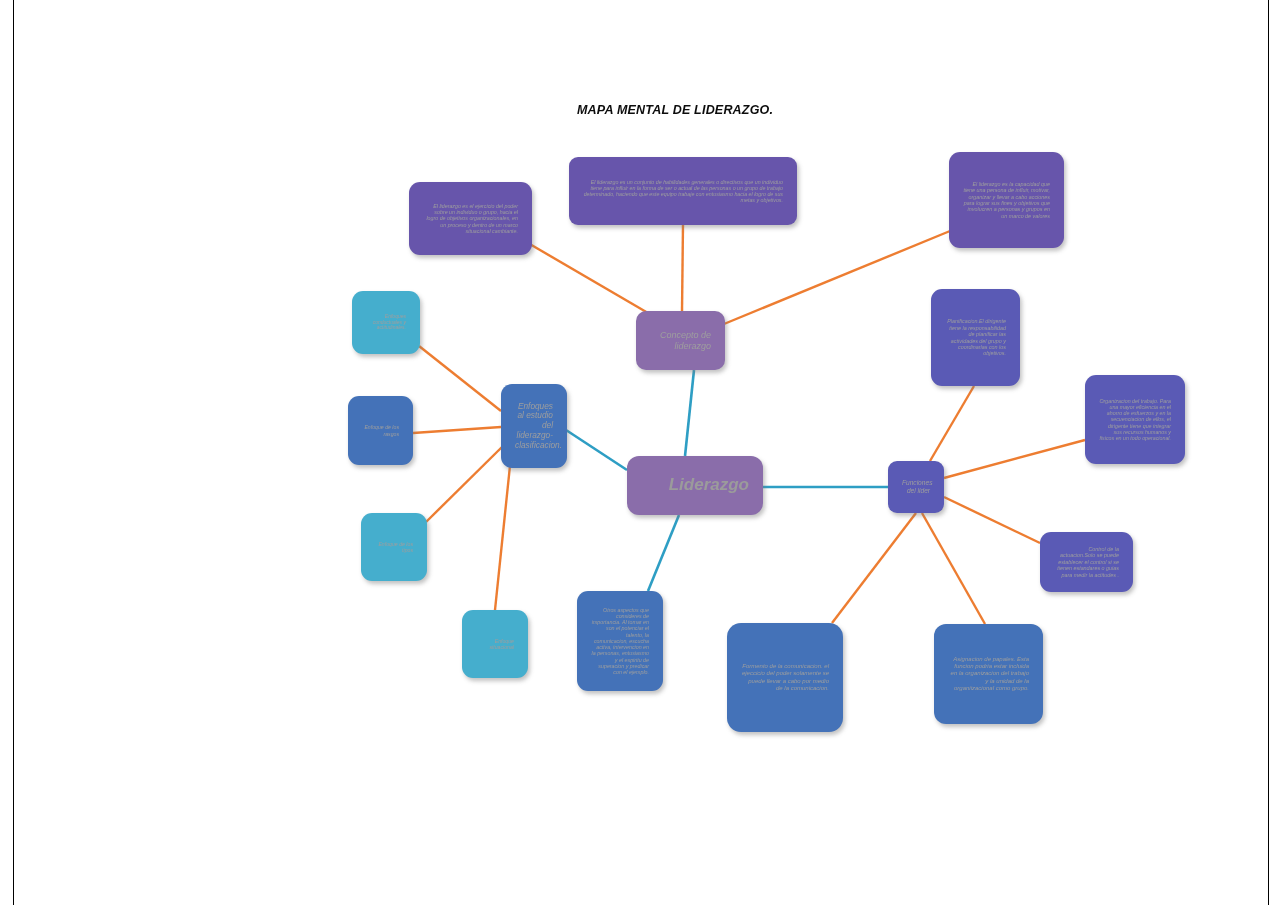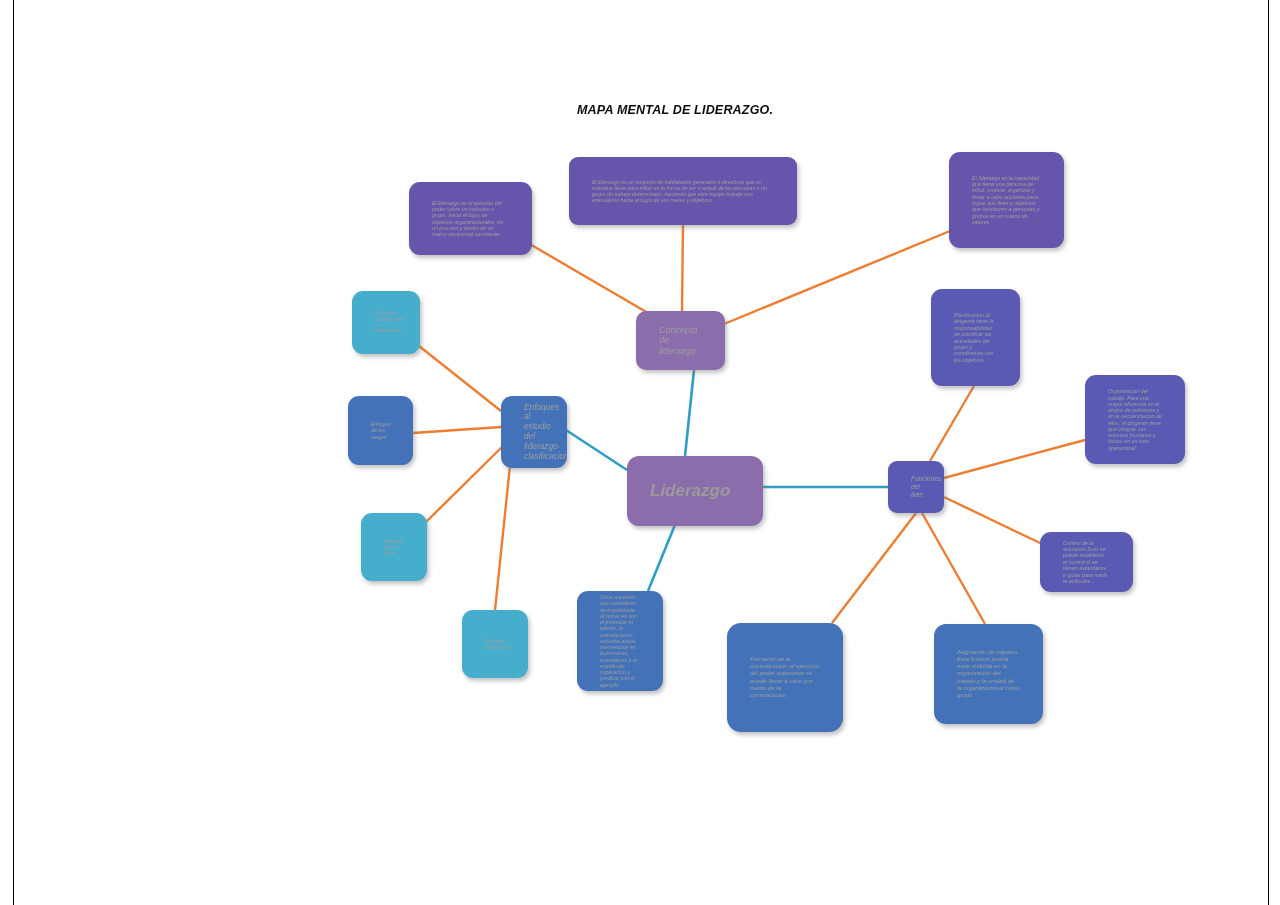--- a/index.html
+++ b/index.html
@@ -53,40 +53,40 @@
     width: 1280px;
     height: 905px;
     pointer-events: none;
   }
   .node {
     position: absolute;
     box-sizing: border-box;
     display: flex;
     align-items: center;
     justify-content: center;
-    text-align: left;
+    text-align: right;
     font-style: italic;
     color: #9e9e9e;
     border-radius: 10px;
     box-shadow: 2px 3px 4px rgba(120,120,120,0.45);
-    padding: 4px 23px;
+    padding: 4px 14px;
     line-height: 1.18;
     overflow: hidden;
   }
   .n-purple { background: #6755ab; }
   .n-purple-main { background: #8a6daa; }
   .n-blue { background: #4472b8; }
   .n-lightblue { background: #45aecd; }
   .n-indigo { background: #5a5ab5; }
 
   .node span { display: block; width: 100%; }
 
   
   #node-central {
-    left: 627px; top: 456px; width: 136px; height: 70px;
+    left: 627px; top: 456px; width: 136px; height: 59px;
     border-radius: 12px;
     font-size: 17px;
     color: #9b9b9b;
     font-weight: bold;
   }
   #node-concepto {
     left: 636px; top: 311px; width: 89px; height: 59px;
     font-size: 9px;
   }
   #node-def-top {
@@ -98,24 +98,23 @@
     left: 409px; top: 182px; width: 123px; height: 73px;
     font-size: 5.3px;
     border-radius: 11px;
   }
   #node-def-right {
     left: 949px; top: 152px; width: 115px; height: 96px;
     font-size: 5.4px;
     border-radius: 11px;
   }
   #node-enfoques {
-    left: 501px; top: 384px; width: 66px; height: 72px;
+    left: 501px; top: 384px; width: 66px; height: 84px;
     font-size: 8.3px;
     border-radius: 11px;
-    margin-top: 12px;
   }
   #node-conductuales {
     left: 352px; top: 291px; width: 68px; height: 63px;
     font-size: 5px;
     border-radius: 11px;
   }
   #node-rasgos {
     left: 348px; top: 396px; width: 65px; height: 69px;
     font-size: 5.2px;
     border-radius: 11px;

